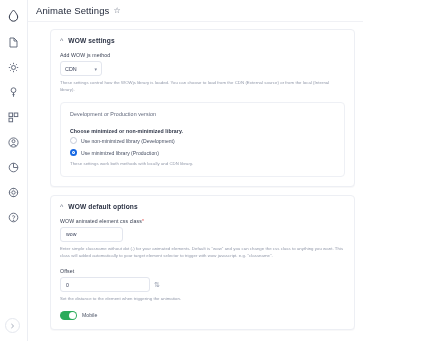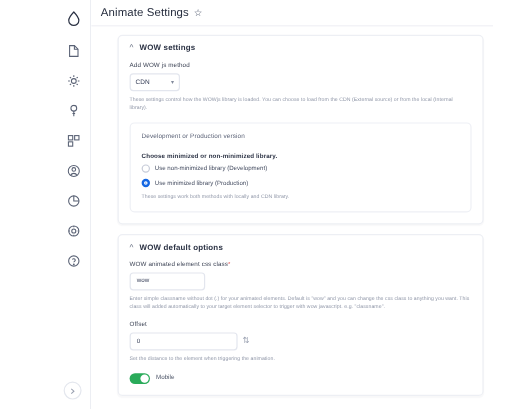--- a/index.html
+++ b/index.html
@@ -3,21 +3,21 @@
 <meta charset="utf-8">
 <style>
   * { box-sizing: border-box; margin: 0; padding: 0; }
   html, body {
     width: 440px; height: 341px;
     font-family: "Liberation Sans", sans-serif;
     background: #ffffff;
     color: #2c3345;
     overflow: hidden;
   }
-  .app { display: flex; width: 363px; height: 341px; position: relative; margin-left: 48px; }
+  .app { display: flex; width: 363px; height: 341px; position: relative; }
 
   
   .sidebar {
     width: 28px; height: 341px;
     background: #ffffff;
     border-right: 1px solid #eceef3;
     display: flex; flex-direction: column; align-items: center;
     padding-top: 6px;
     flex: 0 0 28px;
     position: relative;

